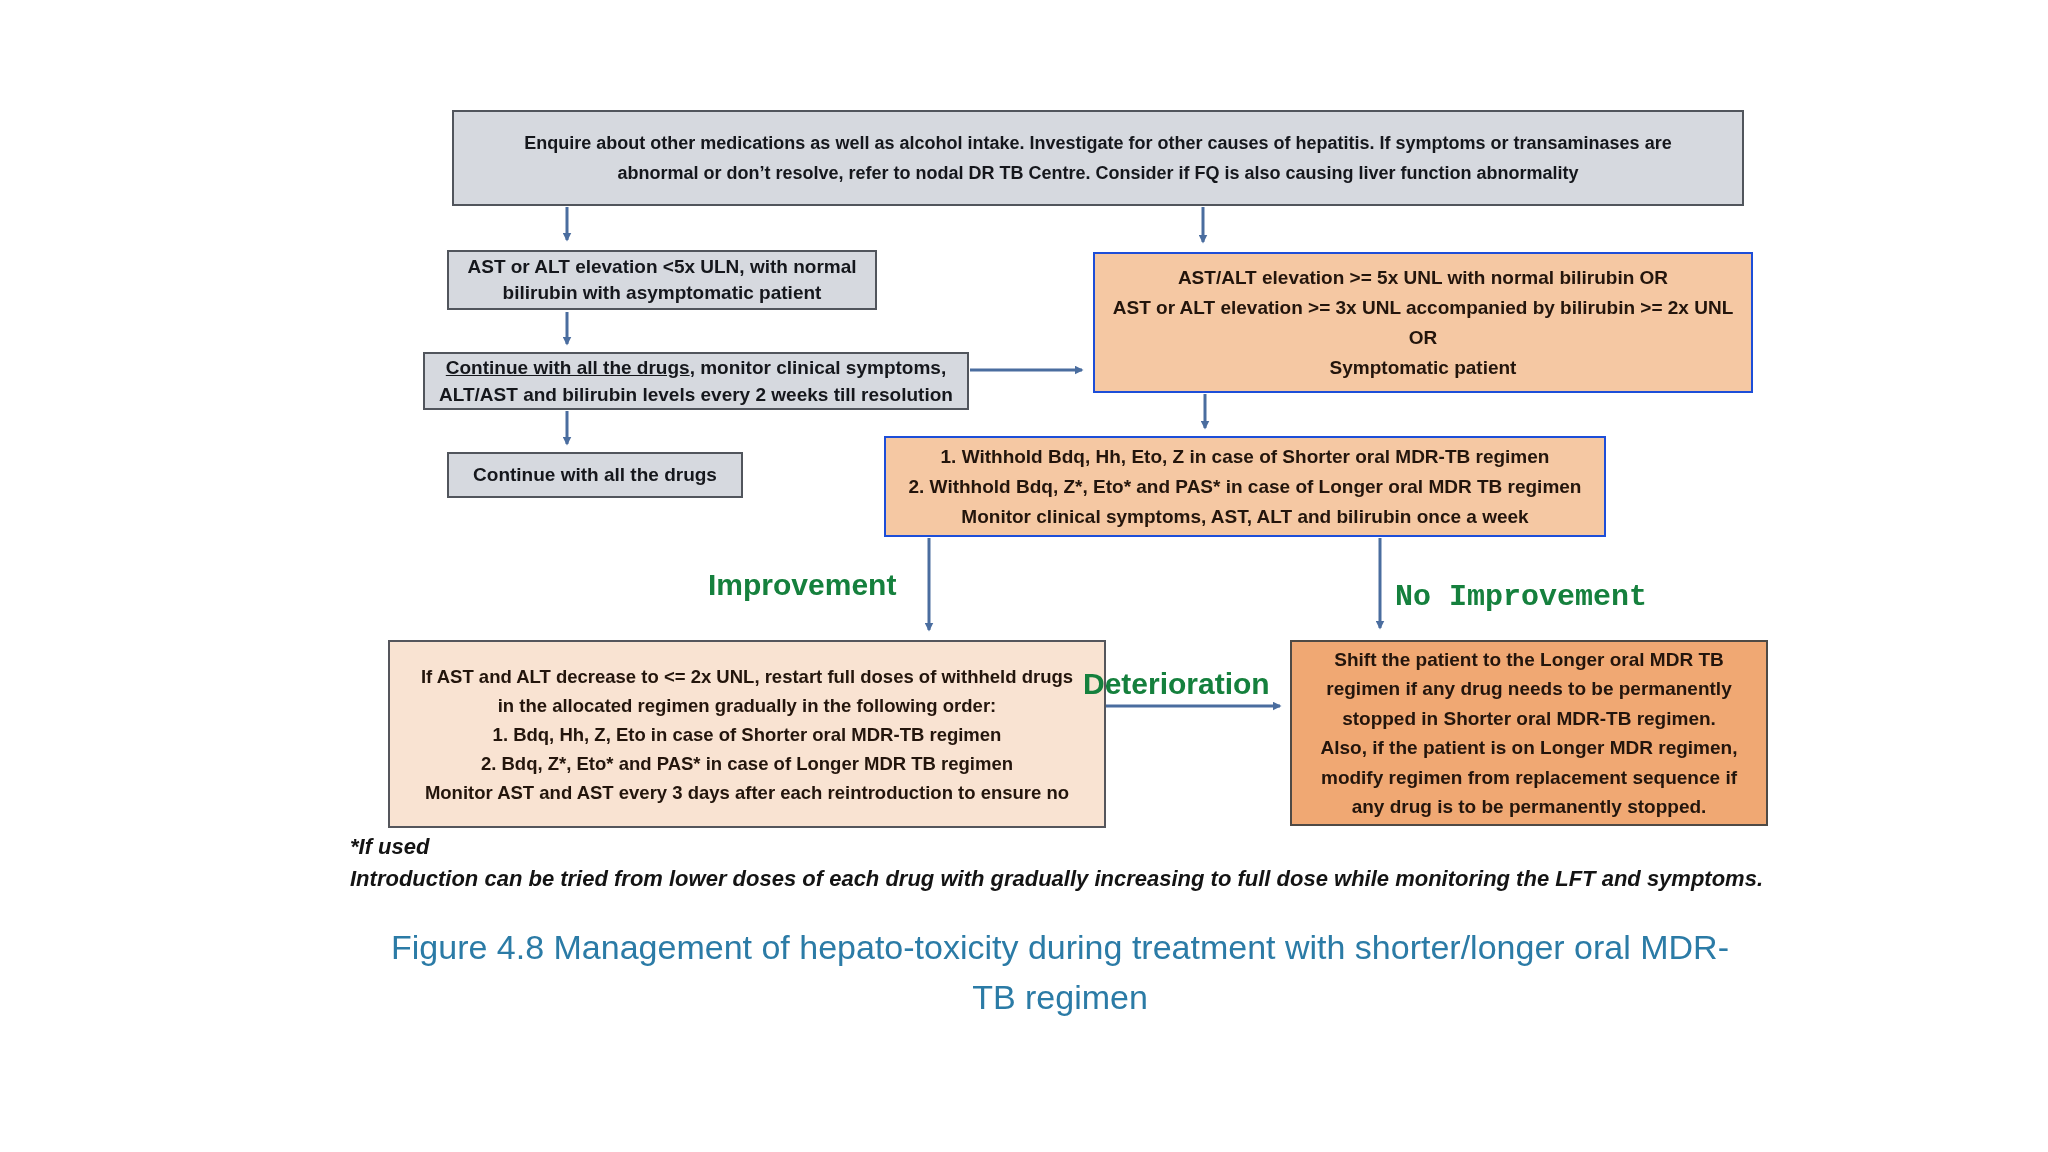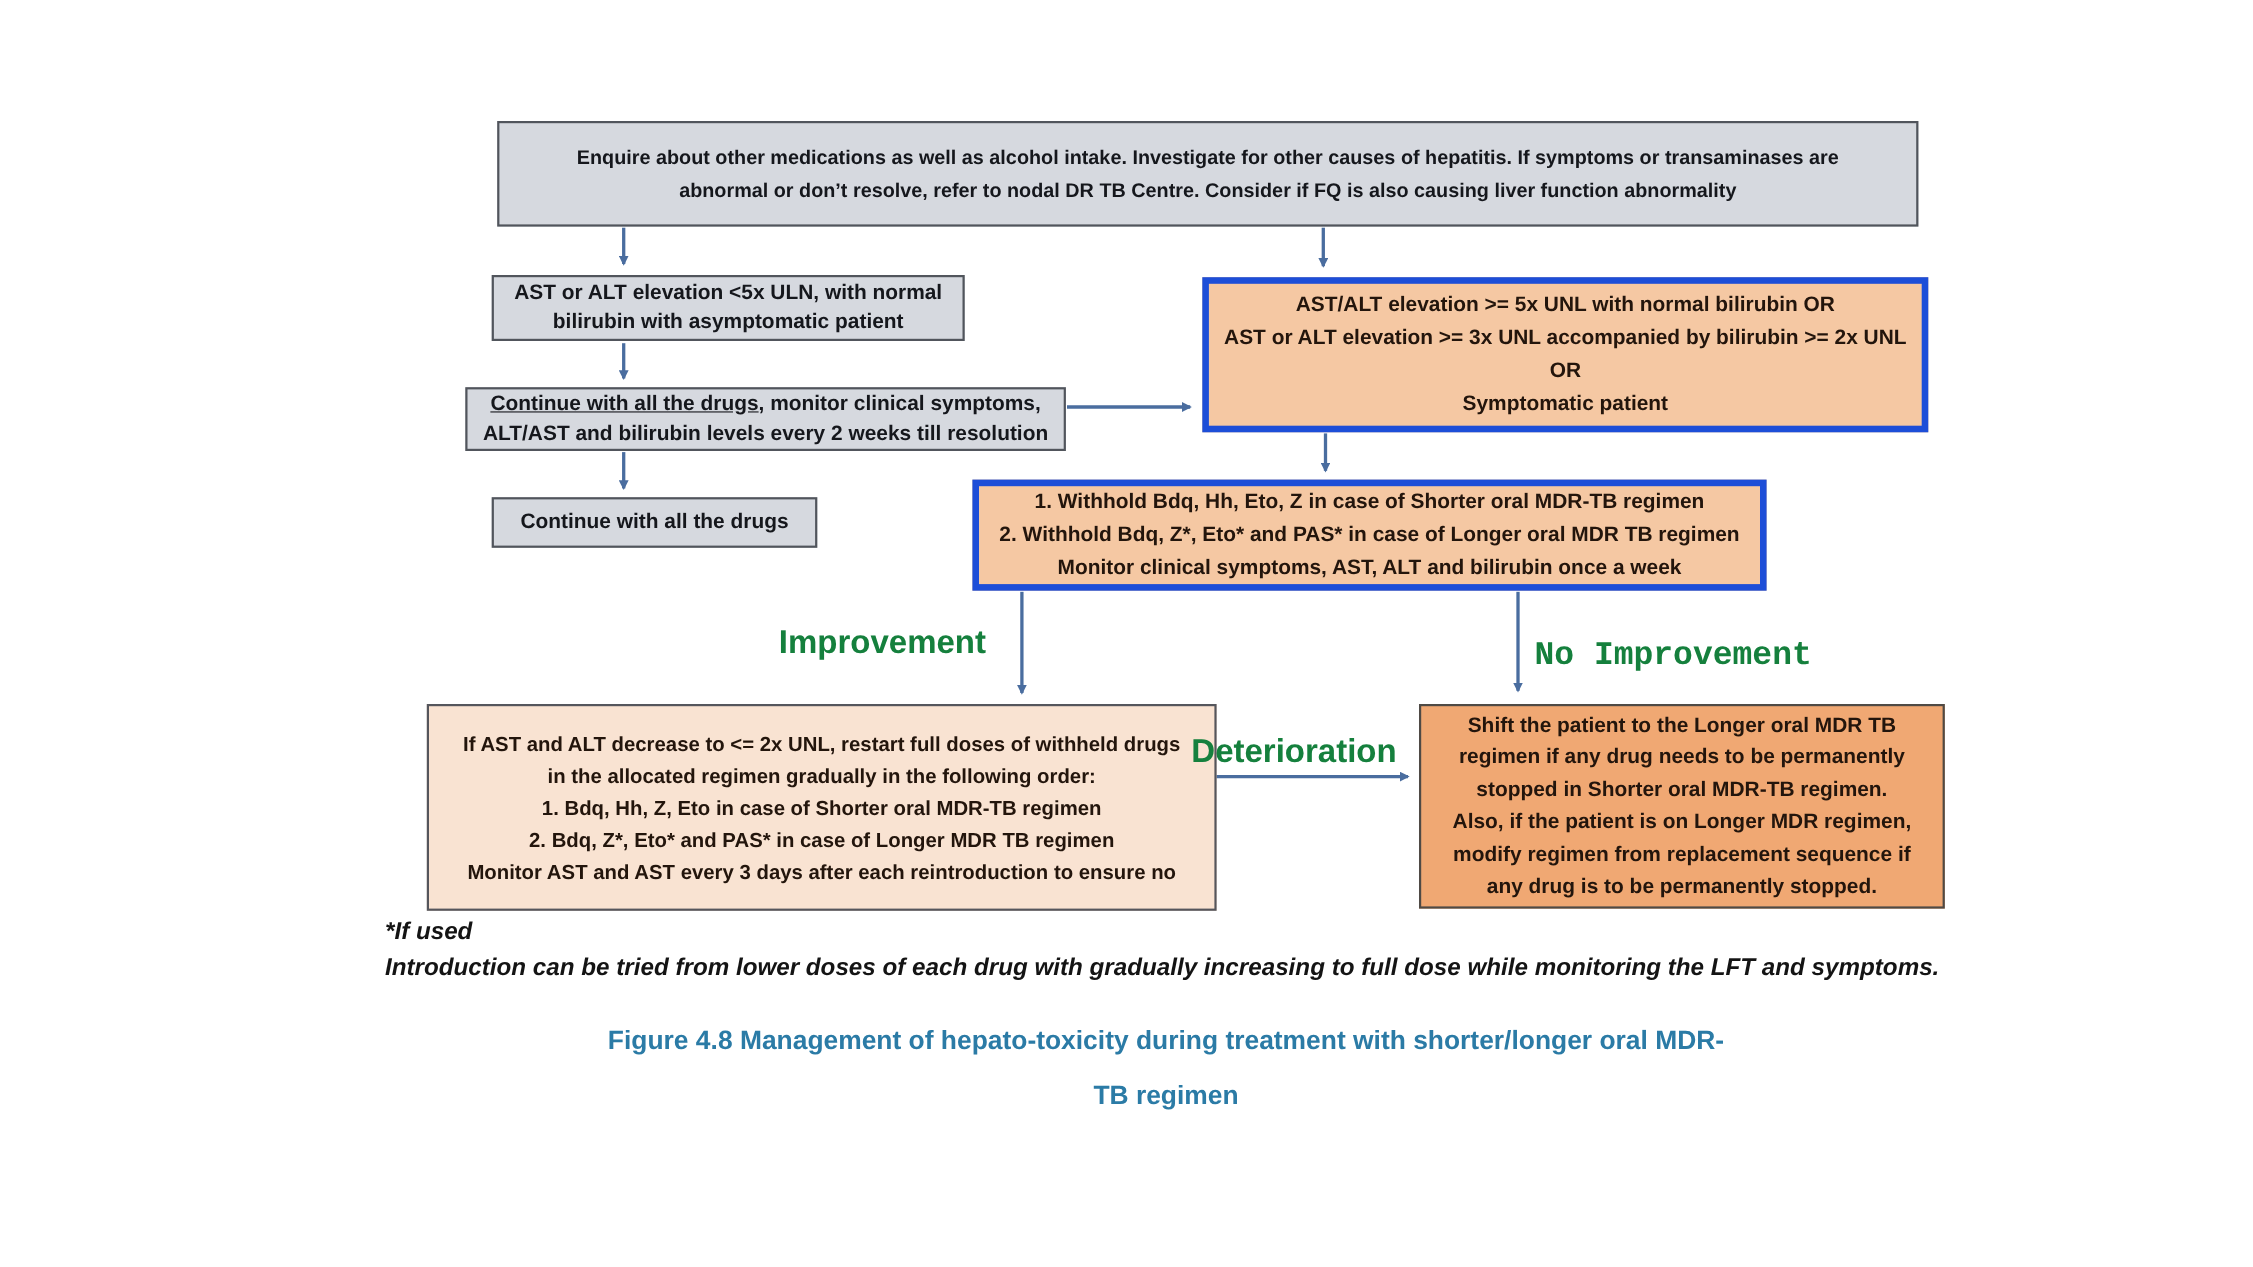--- a/index.html
+++ b/index.html
@@ -7,21 +7,21 @@
     position:relative;width:2048px;height:1152px;background:#ffffff;
     font-family:"Liberation Sans",sans-serif;overflow:hidden;
   }
   .arrows{position:absolute;left:0;top:0;z-index:1;}
   .box{
     position:absolute;z-index:2;box-sizing:border-box;
     display:flex;flex-direction:column;justify-content:center;align-items:center;
     text-align:center;font-weight:bold;
   }
   .gray{background:#d6d9df;border:2px solid #51555c;color:#15171c;}
-  .peach{background:#f5c8a3;border:6px solid #1d4ed8;color:#23150c;}
+  .peach{background:#f5c8a3;border:2px solid #1d4ed8;color:#23150c;}
   .lightpeach{background:#f9e3d2;border:2px solid #55565c;color:#23150c;}
   .orange{background:#f0a873;border:2px solid #4f4a45;color:#23150c;}
   .ln{white-space:nowrap;}
   .enquire{left:452px;top:110px;width:1292px;height:96px;font-size:18px;line-height:30px;}
   .mild{left:447px;top:250px;width:430px;height:60px;font-size:19px;line-height:26px;}
   .monitor{left:423px;top:352px;width:546px;height:58px;font-size:19px;line-height:27px;}
   .contall{left:447px;top:452px;width:296px;height:46px;font-size:19px;}
   .severe{left:1093px;top:252px;width:660px;height:141px;font-size:19px;line-height:30px;}
   .withhold{left:884px;top:436px;width:722px;height:101px;font-size:19px;line-height:30px;}
   .restart{left:340px;top:640px;width:718px;height:188px;font-size:18.5px;line-height:29px;margin-left:48px;}
@@ -35,21 +35,21 @@
   .lbl-noimprovement{left:1395px;top:580px;font-family:Liberation Mono, monospace;}
   .lbl-deterioration{left:1083px;top:667px;}
   .footnote{
     position:absolute;z-index:2;left:350px;color:#141414;
     font-weight:bold;font-style:italic;font-size:22px;white-space:nowrap;
   }
   .fn1{top:834px;}
   .fn2{top:866px;}
   .caption{
     position:absolute;z-index:2;left:72px;top:922px;width:1976px;
-    text-align:center;color:#2b7ba6;font-weight:700;font-size:24px;line-height:50px;
+    text-align:center;color:#2b7ba6;font-weight:400;font-size:34px;line-height:50px;
   }
 </style>
 </head>
 <body>
 
 <div class="canvas">
 
   <svg class="arrows" width="2048" height="1152" viewBox="0 0 2048 1152">
     <defs>
       <marker id="ah" markerWidth="10" markerHeight="9" refX="7.5" refY="4.5" orient="auto" markerUnits="userSpaceOnUse">

